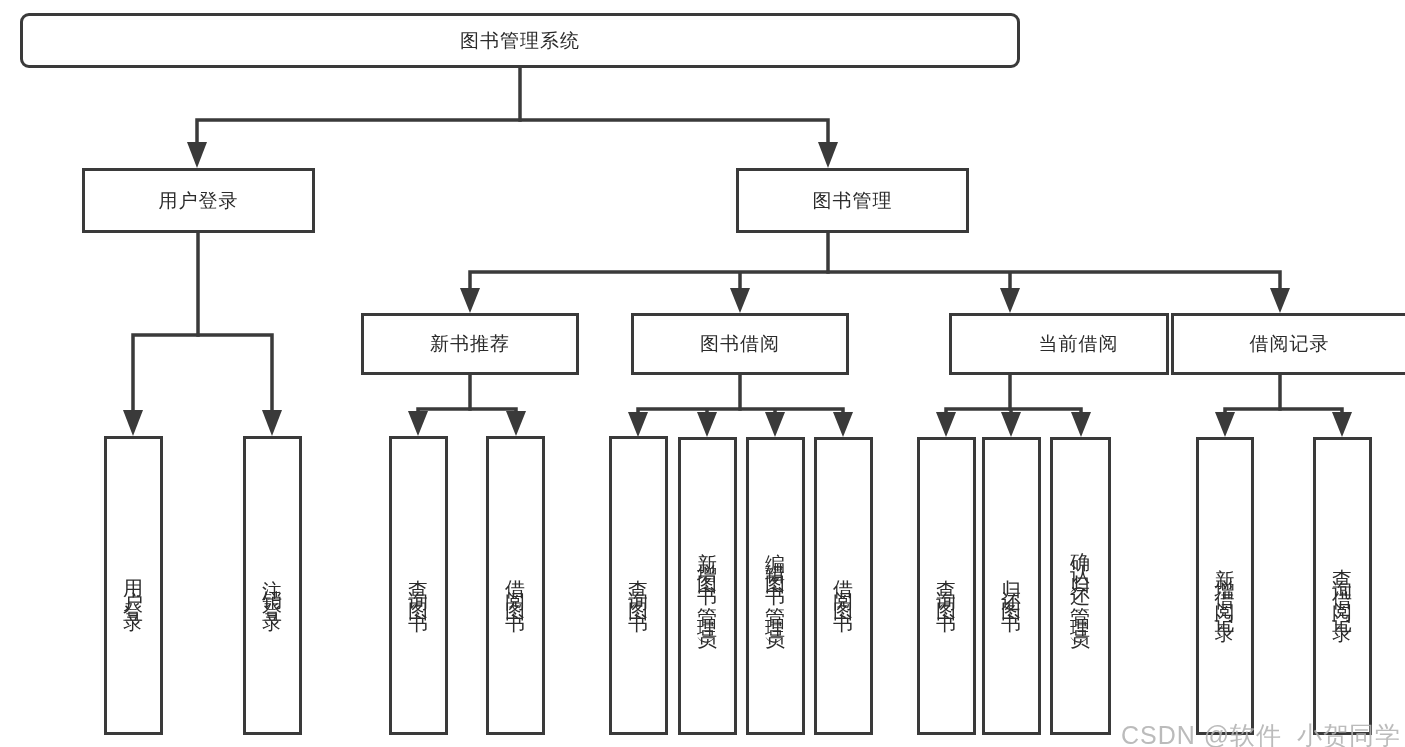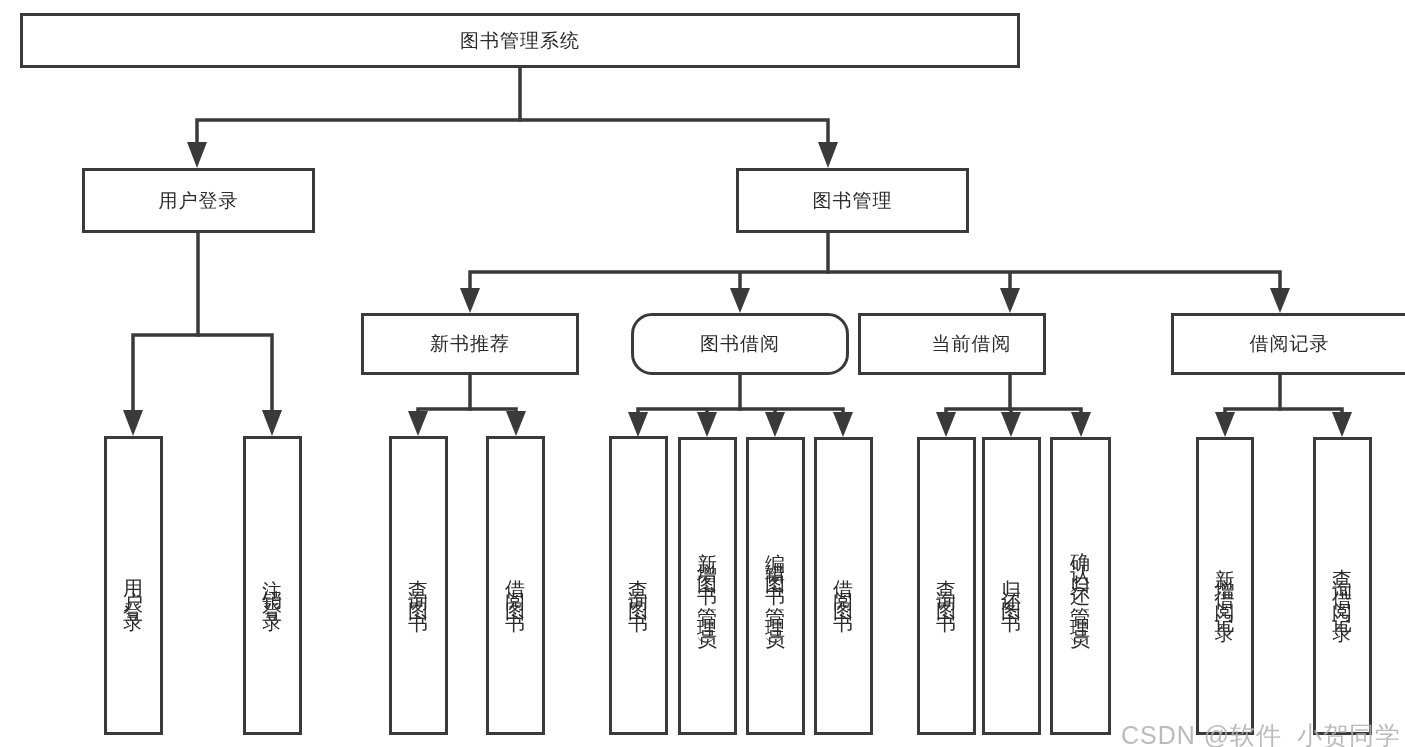--- a/index.html
+++ b/index.html
@@ -114,28 +114,28 @@
 
       <polygon points="936,412 956,412 946,437"></polygon>
       <polygon points="1001,412 1021,412 1011,437"></polygon>
       <polygon points="1071,412 1091,412 1081,437"></polygon>
 
       <polygon points="1215,412 1235,412 1225,437"></polygon>
       <polygon points="1332,412 1352,412 1342,437"></polygon>
     </g>
   </svg>
 
-  <div class="box hbox" style="left:20px; top:13px; width:1000px; height:55px;">图书管理系统</div>
+  <div class="box hbox" style="left:20px; top:13px; width:1000px; height:55px;border-radius:9px;">图书管理系统</div>
 
   <div class="box hbox" style="left:82px; top:168px; width:233px; height:65px;">用户登录</div>
   <div class="box hbox" style="left:712px; top:168px; width:233px; height:65px;margin-left:24px;">图书管理</div>
 
   <div class="box hbox" style="left:361px; top:313px; width:218px; height:62px;text-align:right;">新书推荐</div>
-  <div class="box hbox" style="left:631px; top:313px; width:218px; height:62px;border-radius:21px;">图书借阅</div>
-  <div class="box hbox" style="left:858px; top:313px; width:188px; height:62px;padding-left:39px;">当前借阅</div>
+  <div class="box hbox" style="left:631px; top:313px; width:218px; height:62px;">图书借阅</div>
+  <div class="box hbox" style="left:949px; top:313px; width:220px; height:62px;padding-left:39px;">当前借阅</div>
   <div class="box hbox" style="left:1171px; top:313px; width:237px; height:62px;">借阅记录</div>
 
   <div class="box vbox" style="left:104px; top:436px; width:59px; height:299px;">用户登录</div>
   <div class="box vbox" style="left:243px; top:436px; width:59px; height:299px;">注销登录</div>
 
   <div class="box vbox" style="left:389px; top:436px; width:59px; height:299px;">查询图书</div>
   <div class="box vbox" style="left:486px; top:436px; width:59px; height:299px;">借阅图书</div>
 
   <div class="box vbox" style="left:609px; top:436px; width:59px; height:299px;">查询图书</div>
   <div class="box vbox" style="left:678px; top:437px; width:59px; height:298px;">新增图书（管理员）</div>

